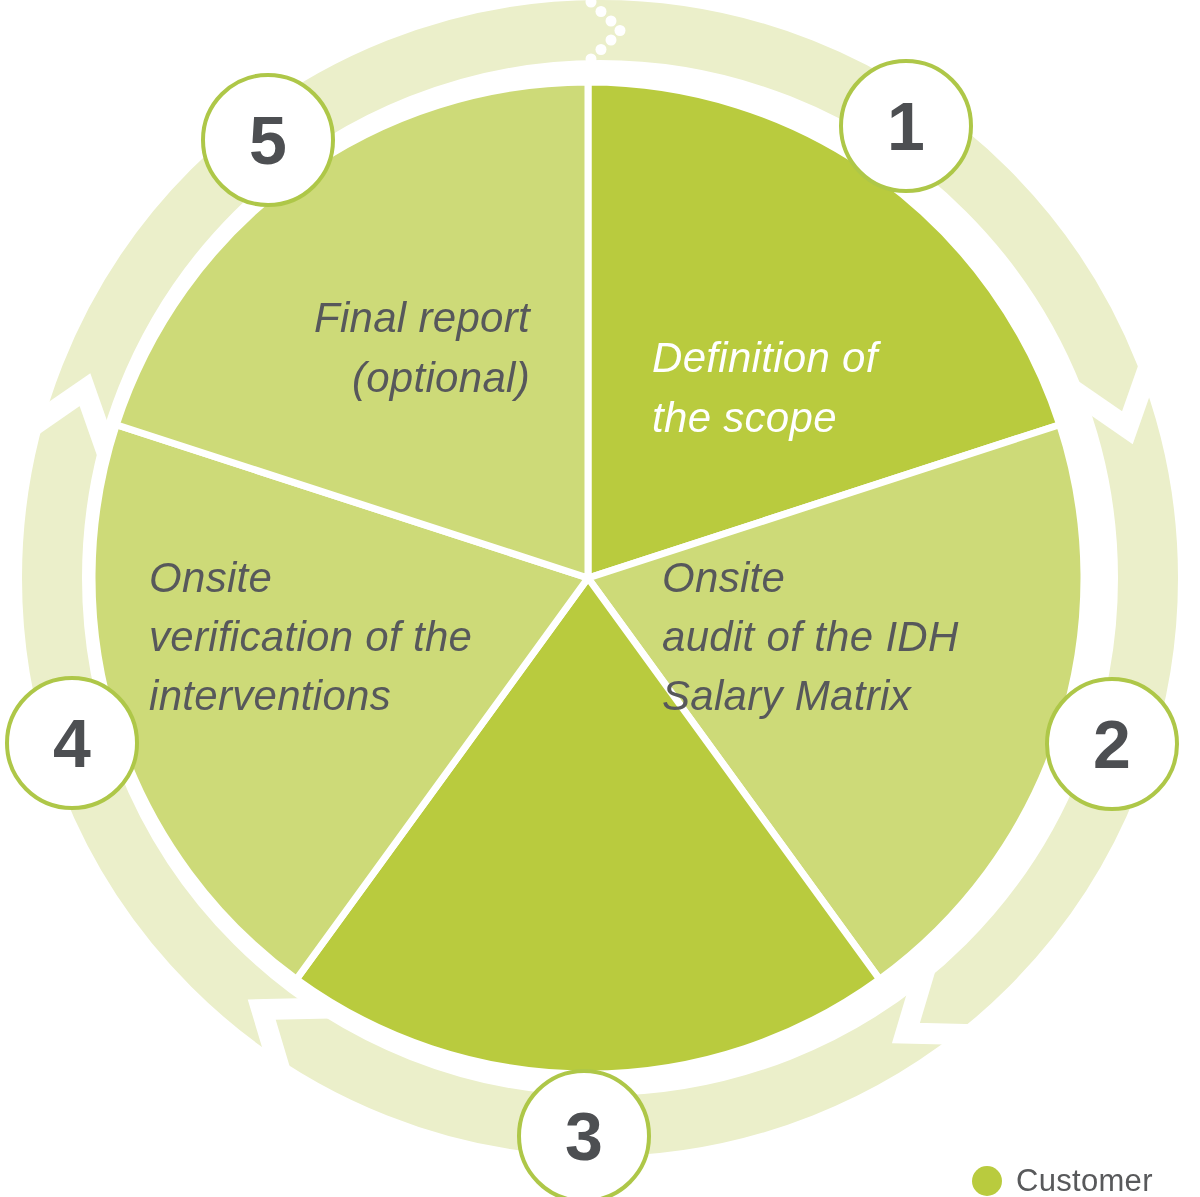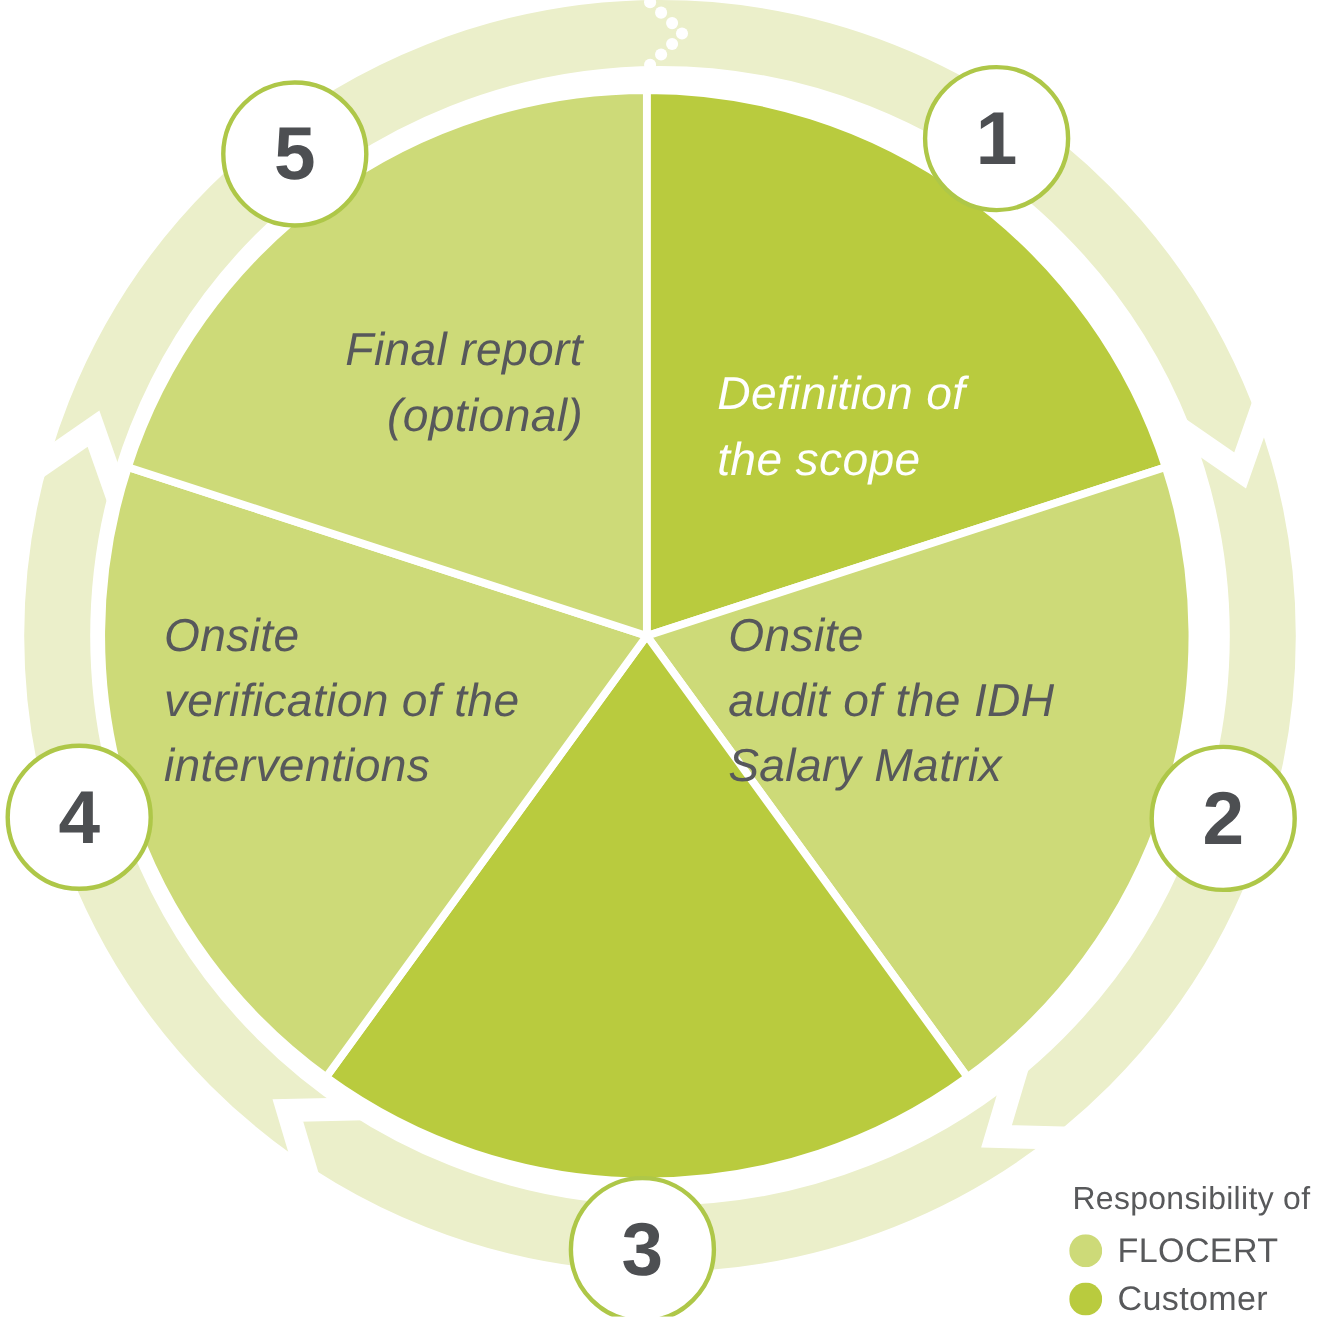--- a/index.html
+++ b/index.html
@@ -97,28 +97,21 @@
 Salary Matrix</div>
 
 
   <div class="wedge-label center" style="left:149px; top:548px; width:420px;">Onsite
 verification of the
 interventions</div>
 
   <div class="wedge-label right" style="left:180px; top:288px; width:350px; line-height:60px;">Final report
 (optional)</div>
 
-  <div class="legend-title">Responsibility of</div>
 
-  <div class="legend-row row-1">
-    <svg width="30" height="30">
-      <circle cx="15" cy="15" r="15" fill="#cdda78"></circle>
-    </svg>
-    <span class="legend-label">FLOCERT</span>
-  </div>
 
   <div class="legend-row row-2">
     <svg width="30" height="30">
       <circle cx="15" cy="15" r="15" fill="#b9cb3e"></circle>
     </svg>
     <span class="legend-label">Customer</span>
   </div>
 
 </div>
 

